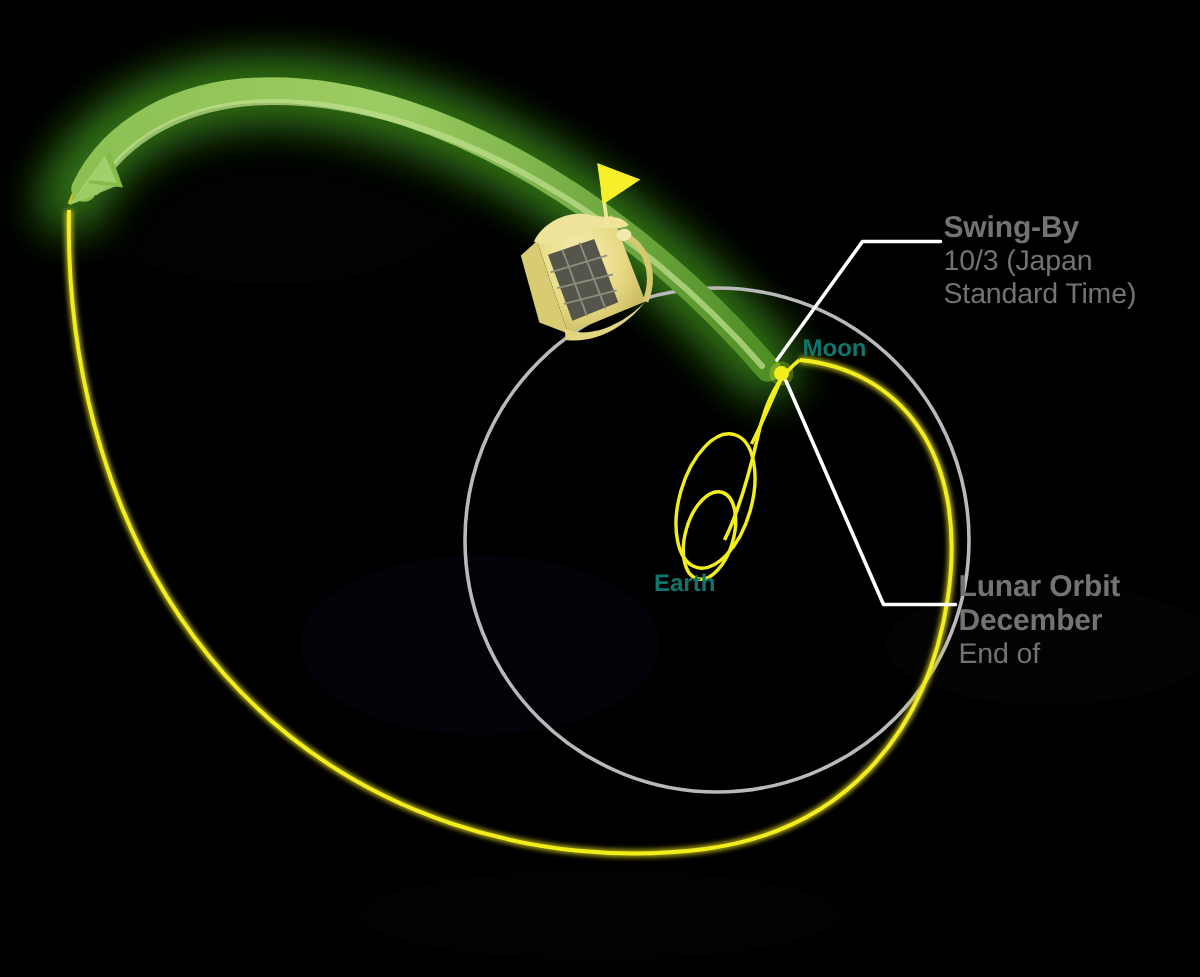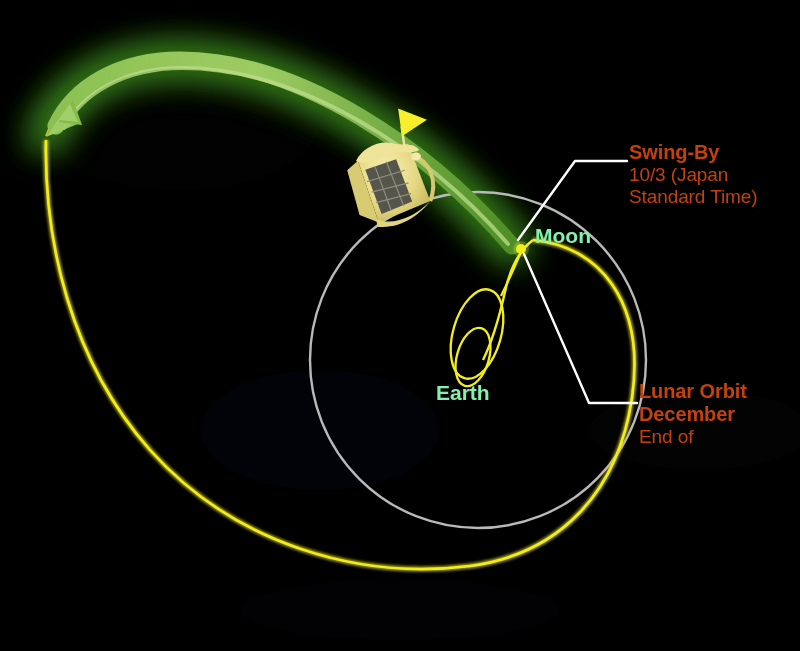--- a/index.html
+++ b/index.html
@@ -20,38 +20,38 @@
   #diagram {
     position: absolute;
     left: 0;
     top: 0;
     width: 800px;
     height: 651px;
     display: block;
   }
   .label-block {
     position: absolute;
-    color: #c2410c;
+    color: #737373;
     line-height: 1.16;
     letter-spacing: -0.1px;
   }
   .label-title {
     font-weight: bold;
     font-size: 20px;
     white-space: nowrap;
   }
   .label-sub {
     font-weight: normal;
     font-size: 19px;
   }
   .body-label {
     position: absolute;
-    color: #86efac;
+    color: #0f766e;
     font-weight: bold;
-    font-size: 21px;
+    font-size: 16px;
     white-space: nowrap;
   }
   #swingby-label { left: 629px; top: 141px; width: 168px; }
   #loi-label { left: 639px; top: 380px; width: 160px; }
   #moon-label { left: 535px; top: 224px; }
   #earth-label { left: 436px; top: 381px; }
 </style>
 </head>
 <body>
 

